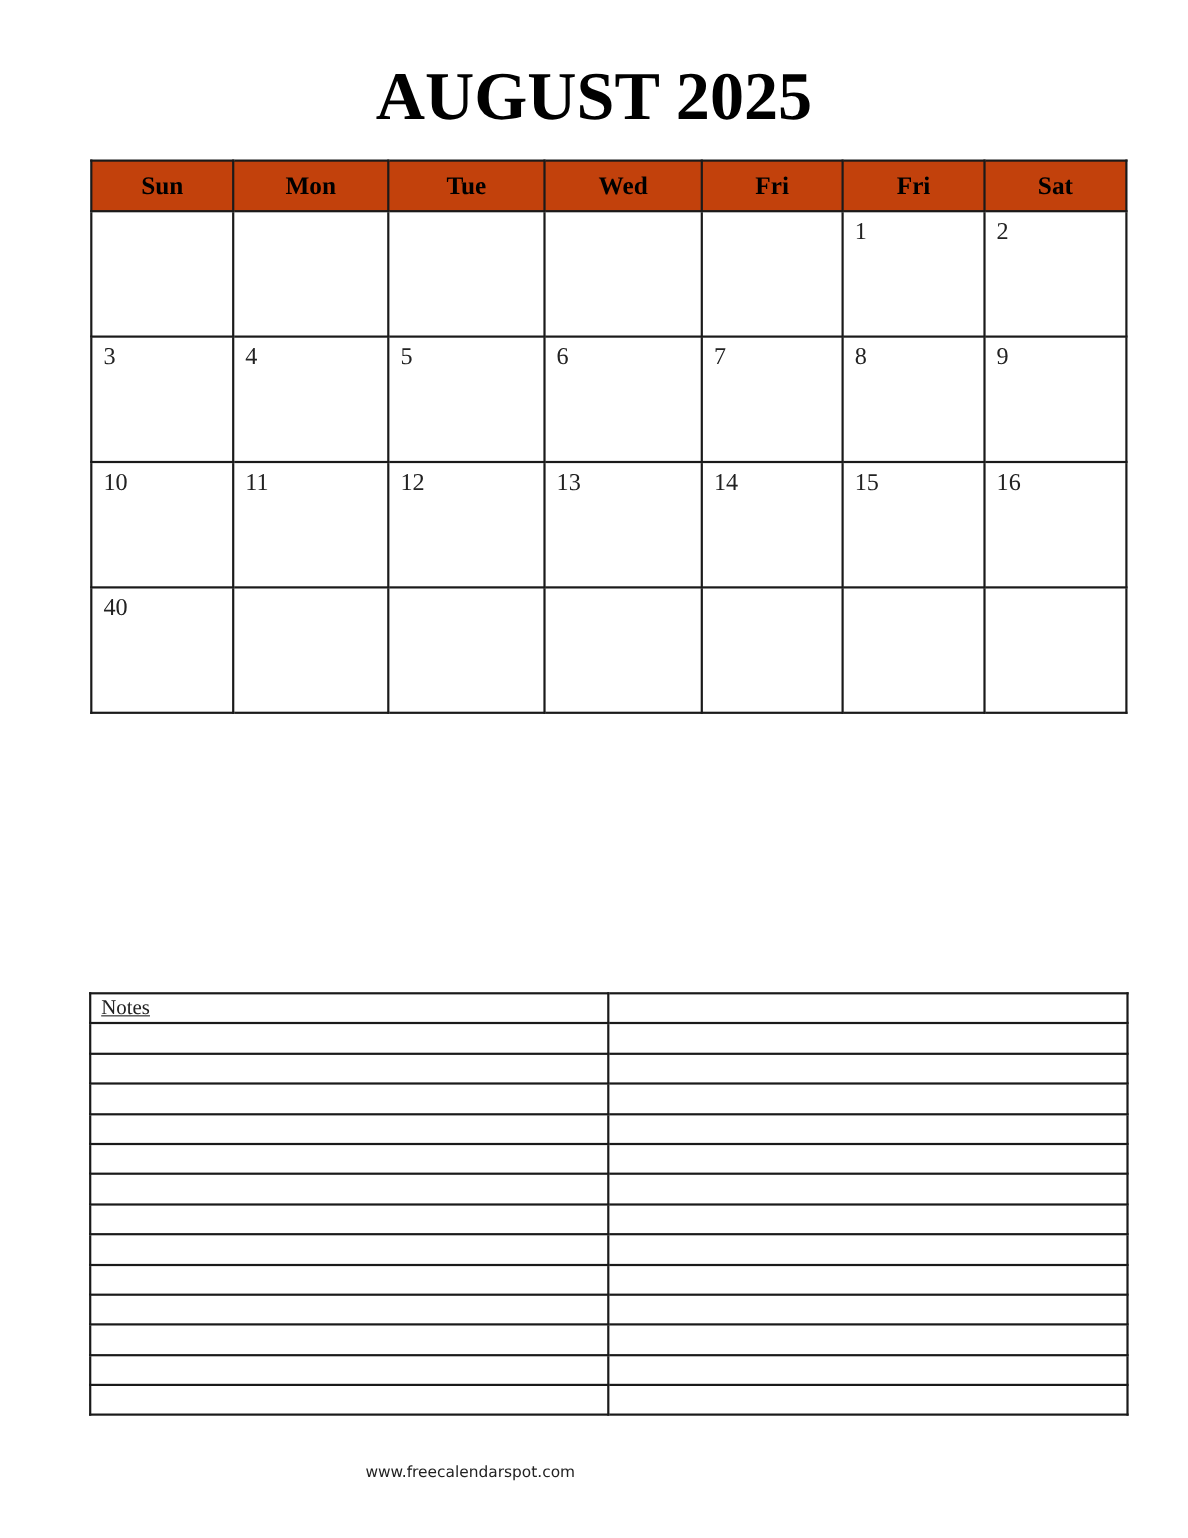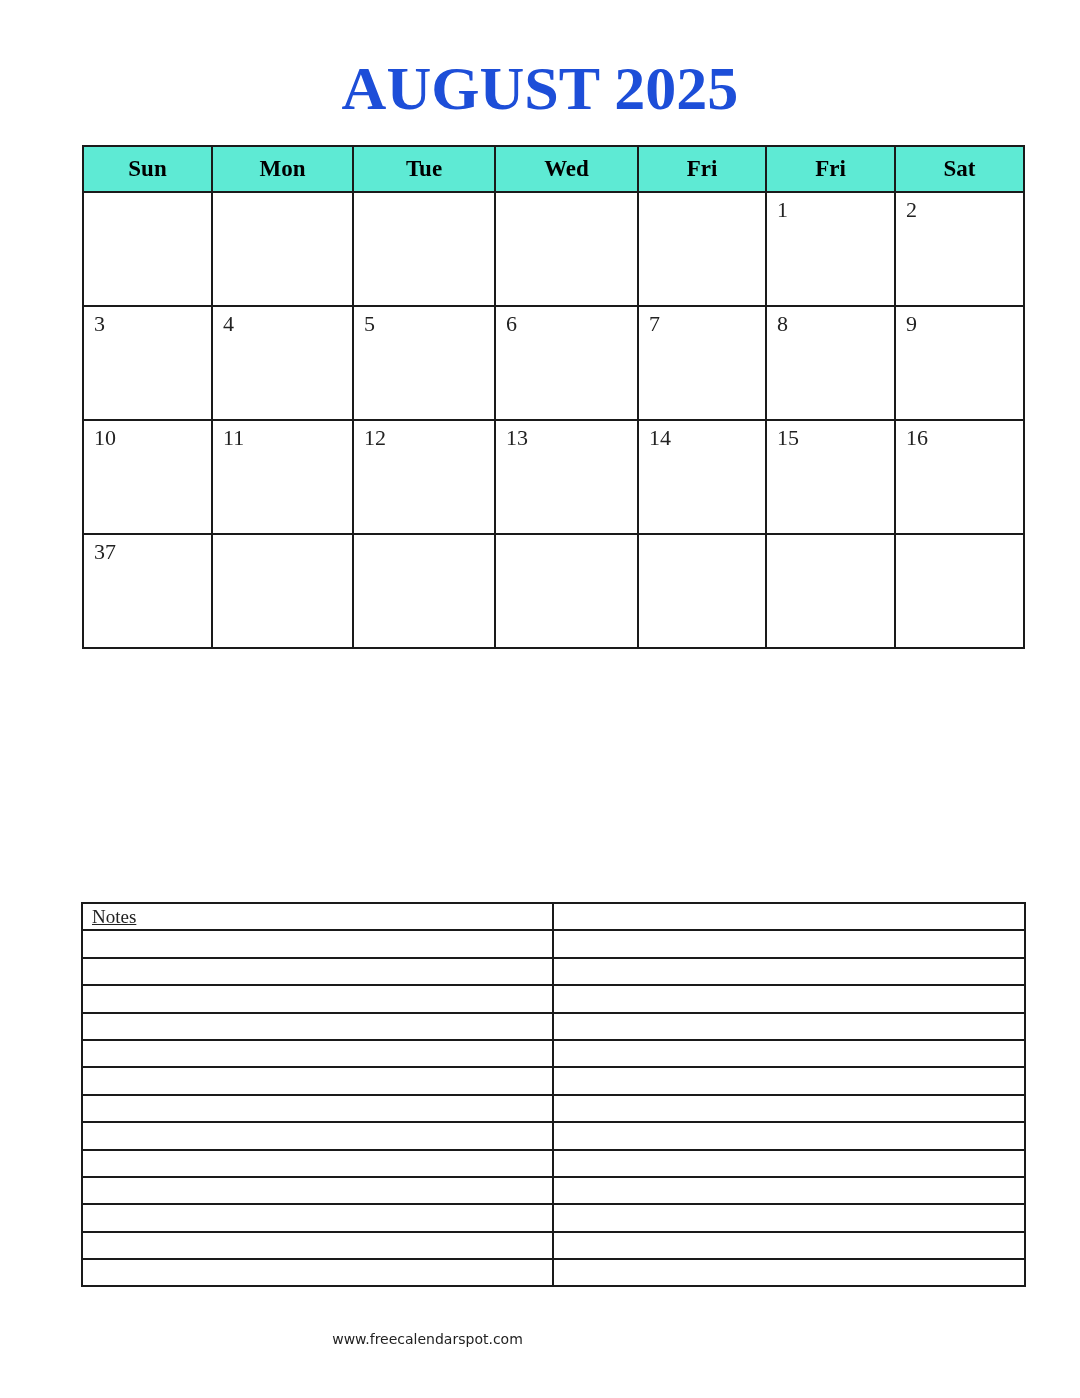--- a/index.html
+++ b/index.html
@@ -1,29 +1,29 @@
 <!DOCTYPE html>
 <html><head>
 <meta charset="utf-8">
 <style>
   html, body { margin: 0; padding: 0; background: #ffffff; }
   body { width: 1080px; height: 1398px; position: relative; overflow: hidden; }
   .title {
     position: absolute; left: 0; top: 50px; width: 1080px; text-align: center;
     font-family: "Liberation Serif", "DejaVu Serif", serif; font-weight: bold;
-    font-size: 62px; line-height: 76px; color: #1d4ed8; letter-spacing: 0px;
+    font-size: 62px; line-height: 76px; color: #000000; letter-spacing: 0px;
   }
   table.cal {
     position: absolute; left: 82px; top: 145px;
     border-collapse: collapse; table-layout: fixed;
     font-family: "Liberation Serif", "DejaVu Serif", serif;
   }
   table.cal th, table.cal td { border: 2px solid #1a1a1a; padding: 0; }
   table.cal th {
-    background: #5eead4; height: 44px; font-size: 23px; font-weight: bold;
+    background: #c2410c; height: 44px; font-size: 23px; font-weight: bold;
     text-align: center; vertical-align: middle; color: #000;
   }
   table.cal td {
     height: 112px; vertical-align: top; font-size: 22px; color: #222;
   }
   table.cal td span.day { display: block; padding: 4px 0 0 10px; line-height: 26px; }
   table.notes {
     position: absolute; left: 81px; top: 902px;
     border-collapse: collapse; table-layout: fixed;
     font-family: "Liberation Serif", "DejaVu Serif", serif;
@@ -129,21 +129,21 @@
         </td>
         <td>
           <span class="day">15</span>
         </td>
         <td>
           <span class="day">16</span>
         </td>
       </tr>
       <tr>
         <td>
-          <span class="day">37</span>
+          <span class="day">40</span>
         </td>
         <td>
           <span class="day"></span>
         </td>
         <td>
           <span class="day"></span>
         </td>
         <td>
           <span class="day"></span>
         </td>

